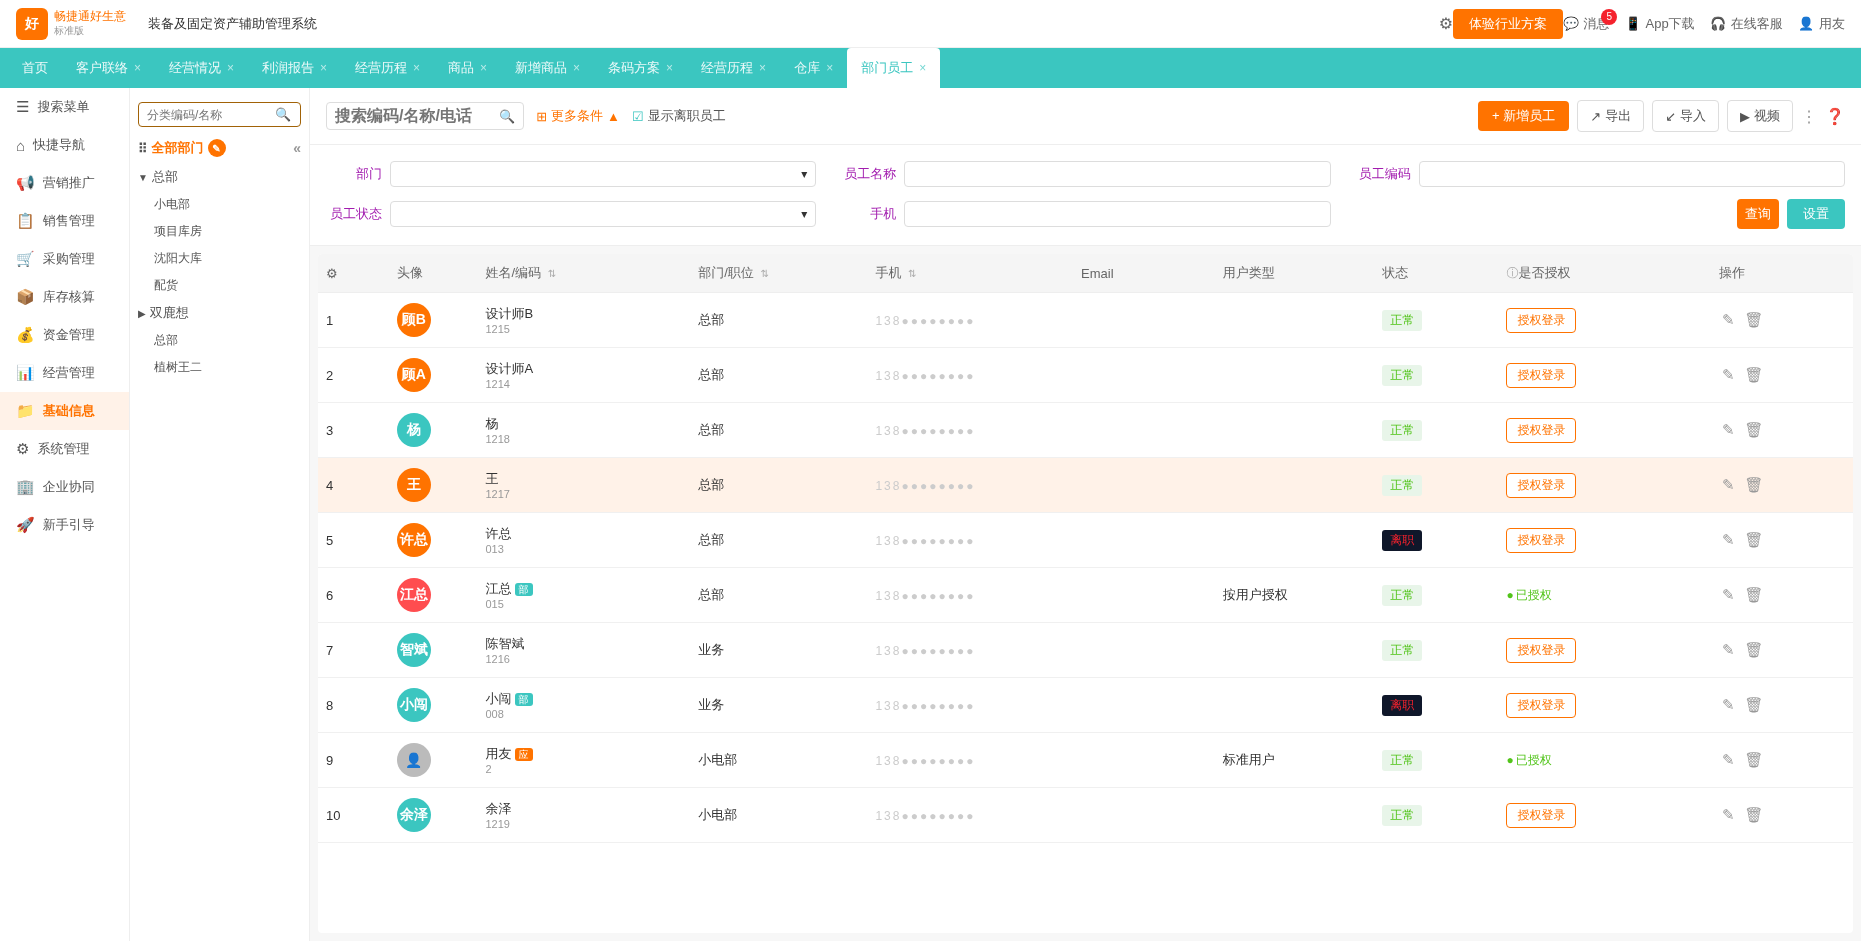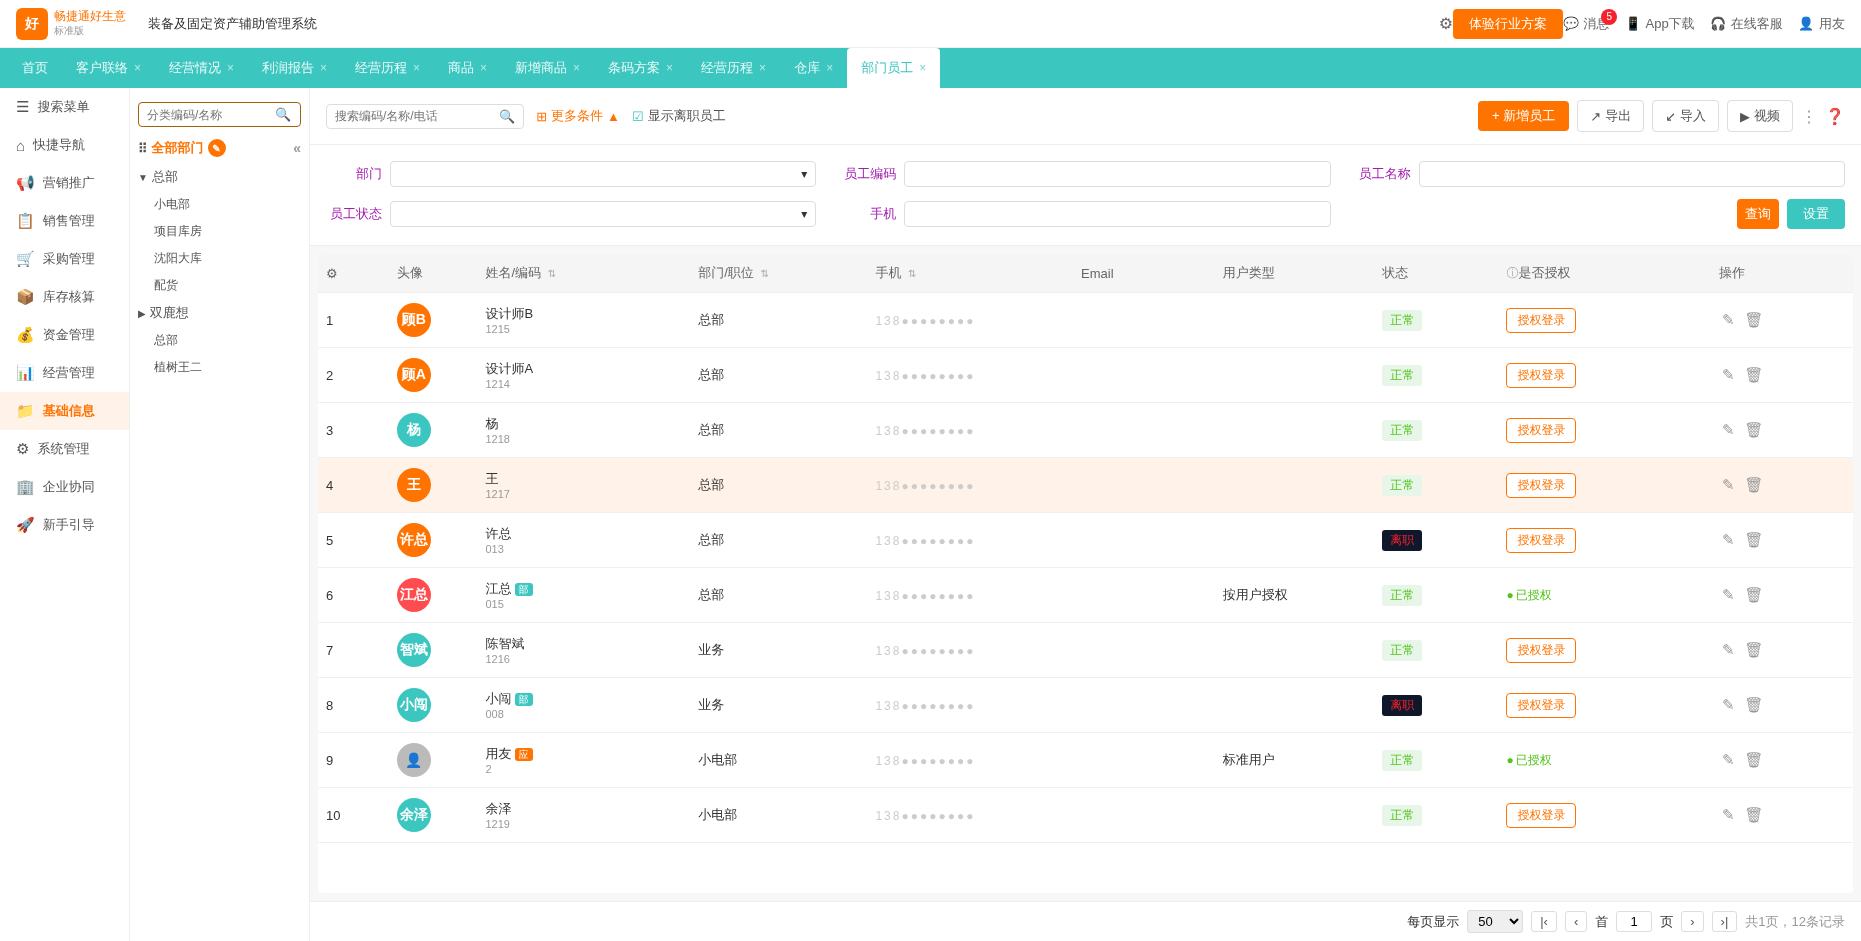--- a/index.html
+++ b/index.html
@@ -339,21 +339,21 @@
         </div>
         <div class="dept-child">总部</div>
         <div class="dept-child">植树王二</div>
       </div>
     </div>
 
     <div class="main-panel">
 
       <div class="filter-bar">
         <div class="search-box">
-          <input type="text" style="font-size: 12px;" placeholder="搜索编码/名称/电话">
+          <input type="text" style="font-size: 16px; font-weight: bold;" placeholder="搜索编码/名称/电话">
           <span>🔍</span>
         </div>
         <div class="filter-more">
           <span>⊞</span>
           <span>更多条件</span>
           <span>▲</span>
         </div>
         <div class="show-resigned">
           <span class="checkbox-checked">☑</span>
           <span>显示离职员工</span>
@@ -379,25 +379,25 @@
 
       <div class="adv-filter">
         <div class="filter-row">
           <span class="filter-label">部门</span>
           <div class="filter-select-wrap">
             <span></span>
             <span>▾</span>
           </div>
         </div>
         <div class="filter-row">
+          <span class="filter-label">员工名称</span>
+          <input class="filter-input" type="text" style="">
+        </div>
+        <div class="filter-row">
           <span class="filter-label">员工编码</span>
-          <input class="filter-input" type="text" style="">
-        </div>
-        <div class="filter-row">
-          <span class="filter-label">员工名称</span>
           <input class="filter-input" type="text" style="">
         </div>
         <div class="filter-row">
           <span class="filter-label">员工状态</span>
           <div class="filter-select-wrap">
             <span></span>
             <span>▾</span>
           </div>
         </div>
         <div class="filter-row">
@@ -666,32 +666,16 @@
     <td class="col-auth"><button class="auth-btn">授权登录</button></td>
     <td class="col-op">
       <span class="op-btn">✎</span>
       <span class="op-btn">🗑</span>
     </td>
   </tr>
             </tbody>
         </table>
       </div>
 
-      <div class="pagination">
-        <span>每页显示</span>
-        <select class="page-size-select">
-          <option>50</option>
-          <option>20</option>
-          <option>100</option>
-        </select>
-        <button class="page-btn">|‹</button>
-        <button class="page-btn">‹</button>
-        <span>首</span>
-        <input class="page-input" type="text" value="1" style="">
-        <span>页</span>
-        <button class="page-btn">›</button>
-        <button class="page-btn">›|</button>
-        <span class="total-info">共1页，12条记录</span>
-      </div>
 
     </div>
   </div>
 </div>
 
 </body></html>

